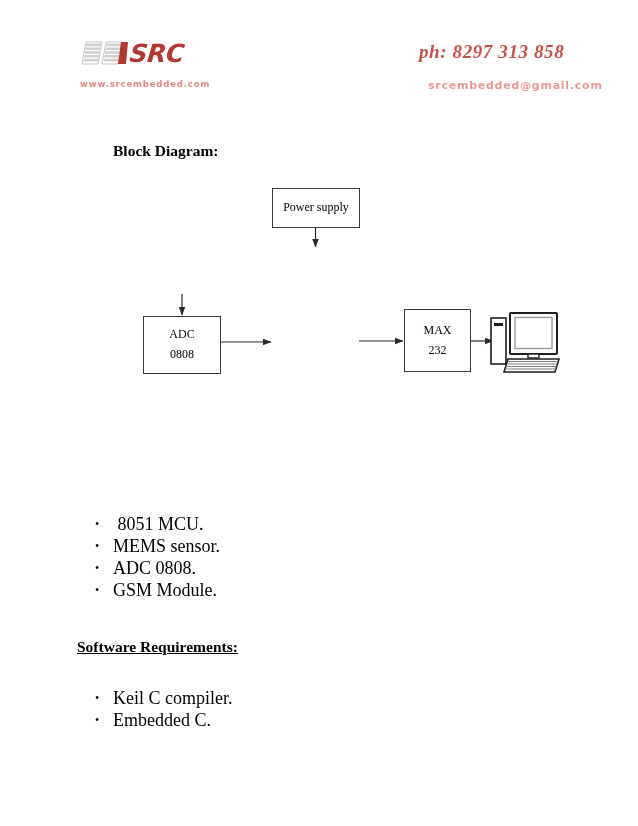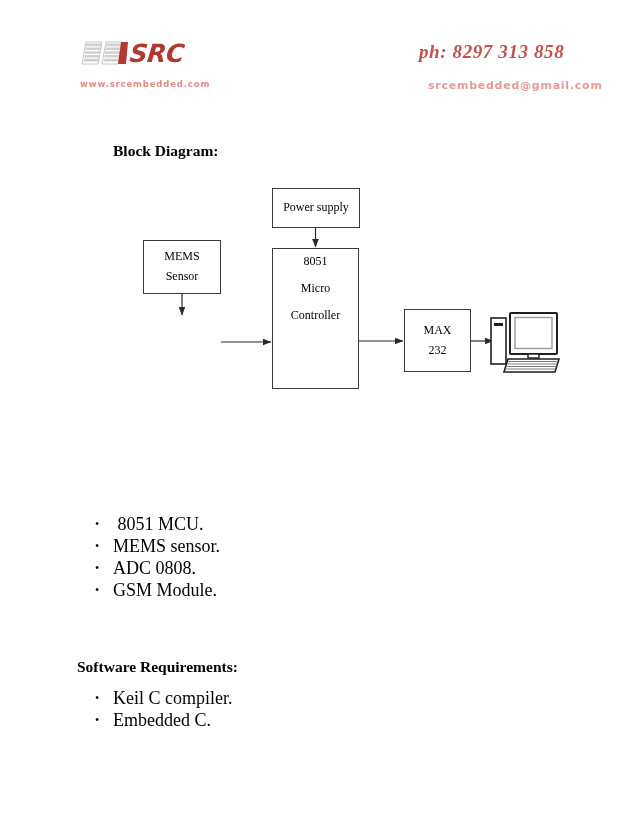--- a/index.html
+++ b/index.html
@@ -89,21 +89,21 @@
     position: absolute;
     font-family: "Liberation Serif", serif;
     font-weight: bold;
     font-size: 15.5px;
     color: #000;
     white-space: nowrap;
     text-align: center;
   }
   #heading-block-diagram { left: 113px; top: 142px; }
   #heading-hardware      { left: 77px;  top: 463px; }
-  #heading-software      { left: 77px;  top: 658px; }
+  #heading-software      { left: 77px;  top: 638px; text-decoration: underline; }
 
   
   #diagram {
     position: absolute;
     left: 4px; top: 0;
     width: 638px;
     height: 752px;
     pointer-events: none;
   }
   .blk {
@@ -227,31 +227,26 @@
 
       <line x1="355" y1="341" x2="399" y2="341" stroke="#2a2a2a" stroke-width="1.2" marker-end="url(#ah)"></line>
 
       <line x1="467" y1="341" x2="489" y2="341" stroke="#2a2a2a" stroke-width="1.2" marker-end="url(#ah)"></line>
     </svg>
 
     <div class="blk" id="blk-power">
       <span class="line">Power supply</span>
     </div>
 
-    <div class="blk" id="blk-mems">
-      <span class="line">MEMS</span>
-      <span class="line">Sensor</span>
-    </div>
-
-
-    <div class="blk" id="blk-mcu">
-      <span class="line">8051</span>
-      <span class="line">Micro</span>
-      <span class="line">Controller</span>
-    </div>
+
+    <div class="blk" id="blk-adc">
+      <span class="line">ADC</span>
+      <span class="line">0808</span>
+    </div>
+
 
     <div class="blk" id="blk-max">
       <span class="line">MAX</span>
       <span class="line">232</span>
     </div>
 
     <svg id="computer-icon" viewBox="0 0 72 62">
 
       <rect x="2" y="6" width="15" height="46" fill="#ffffff" stroke="#1f1f1f" stroke-width="1.6"></rect>
       <rect x="5" y="11" width="9" height="3" fill="#1f1f1f"></rect>

